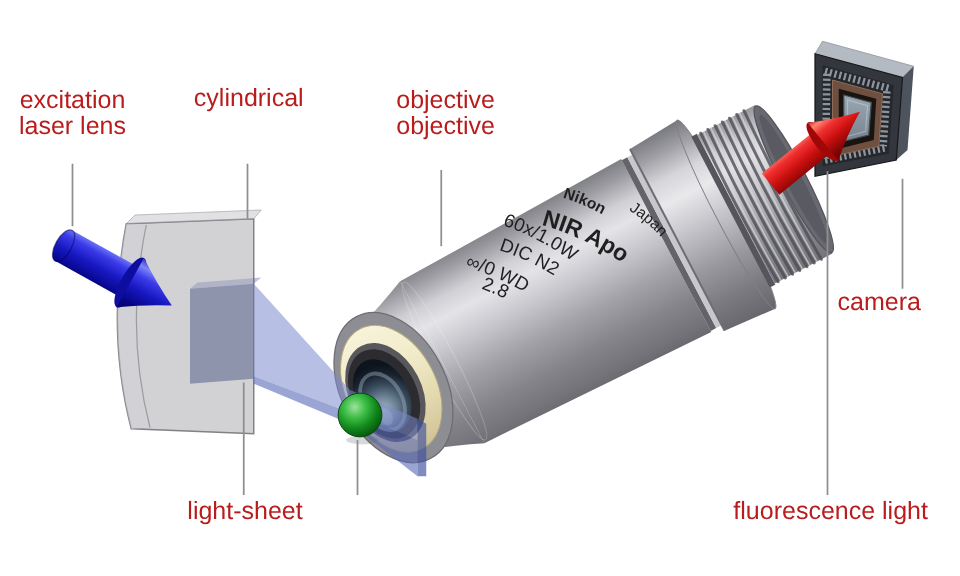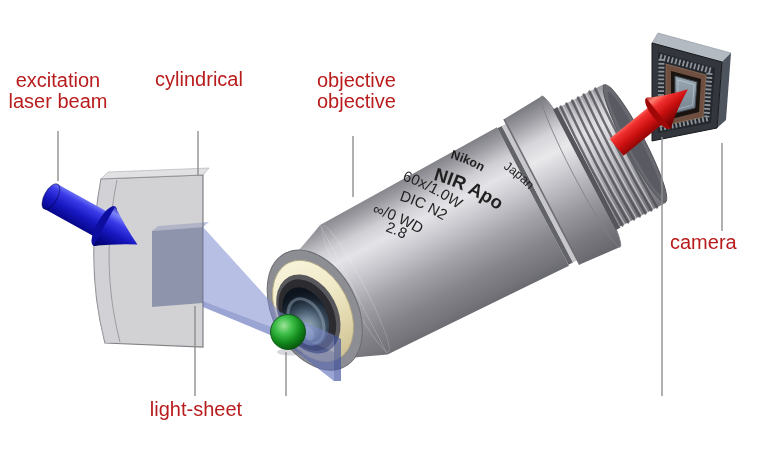--- a/index.html
+++ b/index.html
@@ -199,25 +199,26 @@
     <line x1="353" y1="136" x2="353" y2="197"></line>
     <line x1="195" y1="306" x2="195" y2="396"></line>
     <line x1="286" y1="352" x2="286" y2="396"></line>
     <line x1="662" y1="137" x2="662" y2="396"></line>
     <line x1="722" y1="143" x2="722" y2="231"></line>
   </g>
 </svg>
 
 <div class="label" style="left:6px;top:70px;width:104px;">
   <div>excitation</div>
-  <div>laser beam</div>
+  <div>laser lens</div>
 </div>
 <div class="label" style="left:147px;top:69px;width:104px;">
   <div>cylindrical</div>
 </div>
 <div class="label left" style="left:317px;top:70px;">
   <div>objective</div>
   <div>objective</div>
 </div>
 <div class="label left" style="left:670px;top:232px;">camera</div>
 <div class="label" style="left:144px;top:399px;width:104px;">light-sheet</div>
+<div class="label" style="left:582px;top:399px;width:165px;">fluorescence light</div>
 
 </div>
 
 </body></html>

